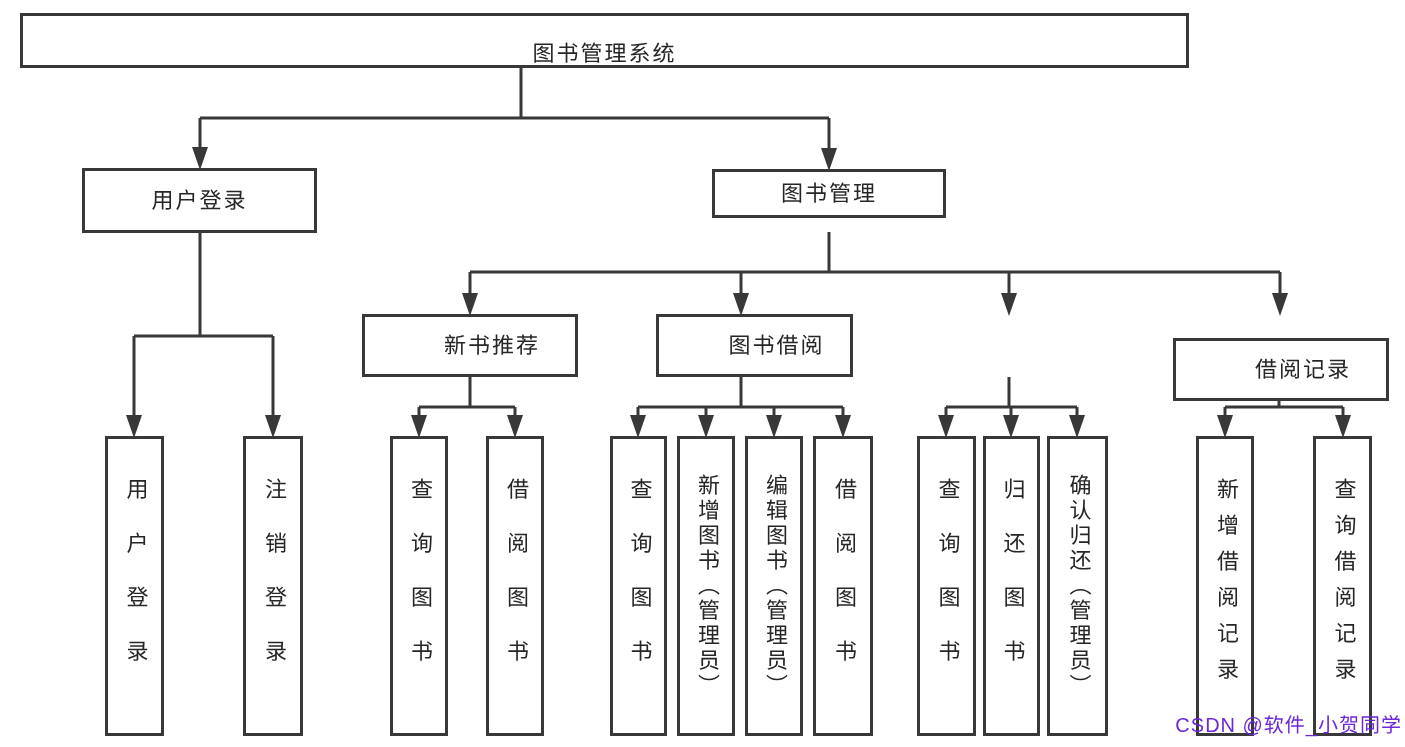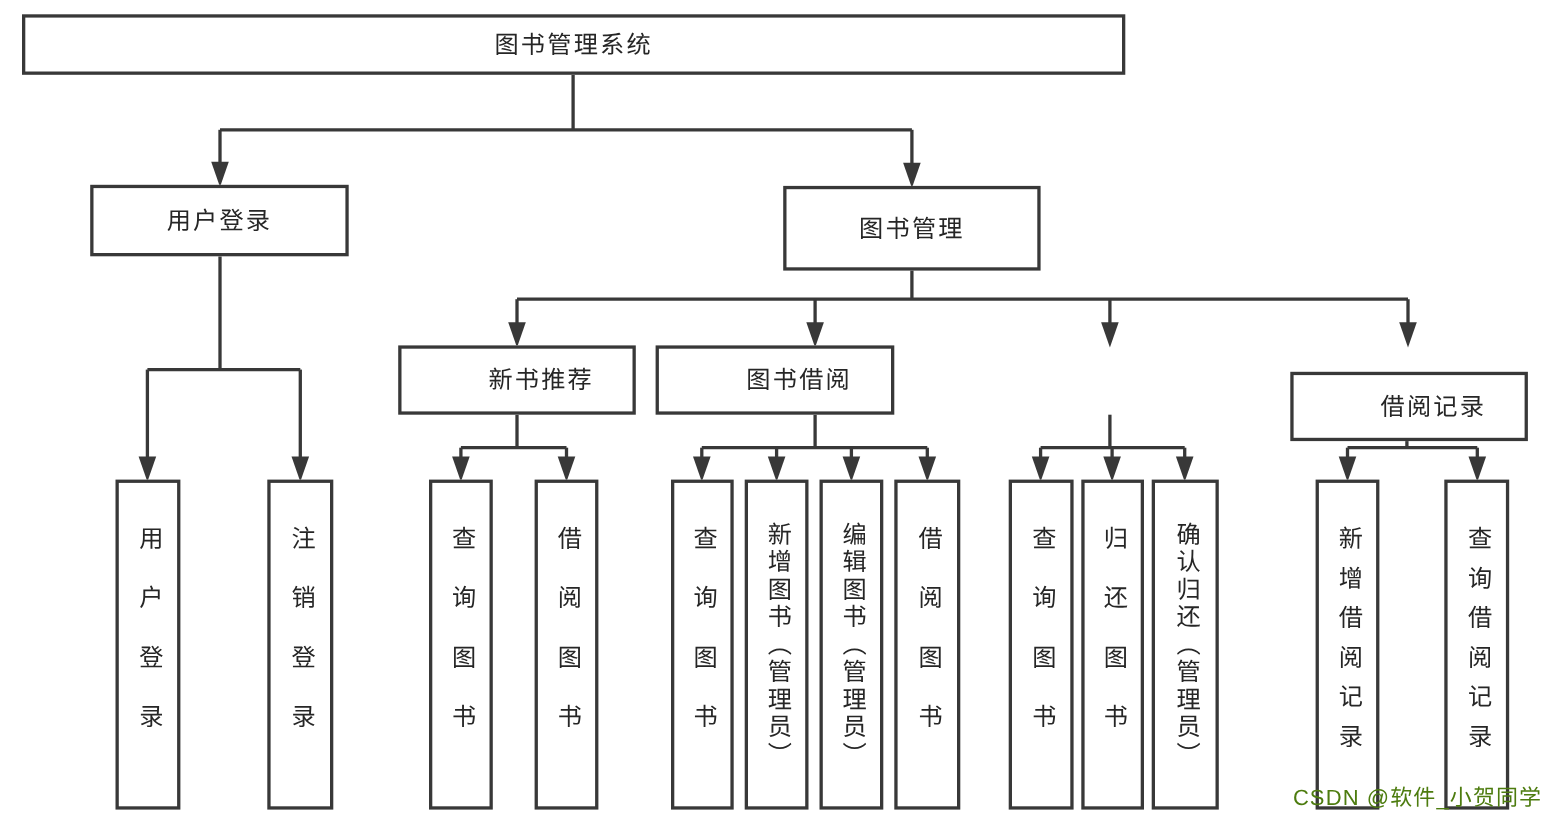--- a/index.html
+++ b/index.html
@@ -7,31 +7,31 @@
     position:relative;width:1405px;height:747px;background:#ffffff;overflow:hidden;
     font-family:"Liberation Sans","DejaVu Sans",sans-serif;color:#262626;
   }
   #wires{position:absolute;left:0;top:0;z-index:0;}
   .node{
     position:absolute;box-sizing:border-box;background:#ffffff;
     border:3px solid #383838;z-index:1;
     display:flex;align-items:center;justify-content:center;
   }
   .node .lbl{font-size:22px;line-height:1;letter-spacing:2px;white-space:nowrap;}
-  .root{left:20px;top:13px;width:1003px;height:55px;}
+  .root{left:20px;top:13px;width:1169px;height:55px;align-items:flex-end;}
   .l2{top:168px;height:65px;}
   .l3{top:314px;height:63px;padding-left:44px;}
   .v{top:436px;height:300px;}
   .v .lbl{
     writing-mode:vertical-rl;text-orientation:mixed;
     font-size:22px;line-height:1;
   }
   .watermark{
     position:absolute;right:3px;bottom:9px;z-index:2;
-    font-size:20px;color:#4d7c0f;letter-spacing:1px;
+    font-size:20px;color:#6d28d9;letter-spacing:1px;
   }
 </style>
 </head>
 <body>
 
 <div class="stage">
   <svg id="wires" width="1405" height="747">
       <line x1="521" y1="68" x2="521" y2="118" stroke="#383838" stroke-width="3"></line>
       <line x1="200" y1="118" x2="829" y2="118" stroke="#383838" stroke-width="3"></line>
       <line x1="200" y1="233" x2="200" y2="336" stroke="#383838" stroke-width="3"></line>
@@ -86,28 +86,28 @@
       <polygon points="1335,415 1351,415 1343,438" fill="#383838"></polygon>
     </svg>
 
   <div class="node root">
     <span class="lbl">图书管理系统</span>
   </div>
 
   <div class="node l2" style="left:82px;width:235px;">
     <span class="lbl">用户登录</span>
   </div>
-  <div class="node l2" style="left:712px;top:169px;height:77px;width:234px;">
+  <div class="node l2" style="left:712px;top:169px;height:49px;width:234px;">
     <span class="lbl">图书管理</span>
   </div>
 
   <div class="node l3" style="left:362px;width:216px;">
     <span class="lbl">新书推荐</span>
   </div>
-  <div class="node l3" style="left:596px;width:217px;">
+  <div class="node l3" style="left:656px;width:197px;">
     <span class="lbl">图书借阅</span>
   </div>
   <div class="node l3" style="left:1173px;width:216px;margin-top:24px;">
     <span class="lbl">借阅记录</span>
   </div>
 
   <div class="node v" style="left:105px;width:59px;">
     <span class="lbl" style="letter-spacing: 32px;">用户登录</span>
   </div>
   <div class="node v" style="left:243px;width:60px;">

